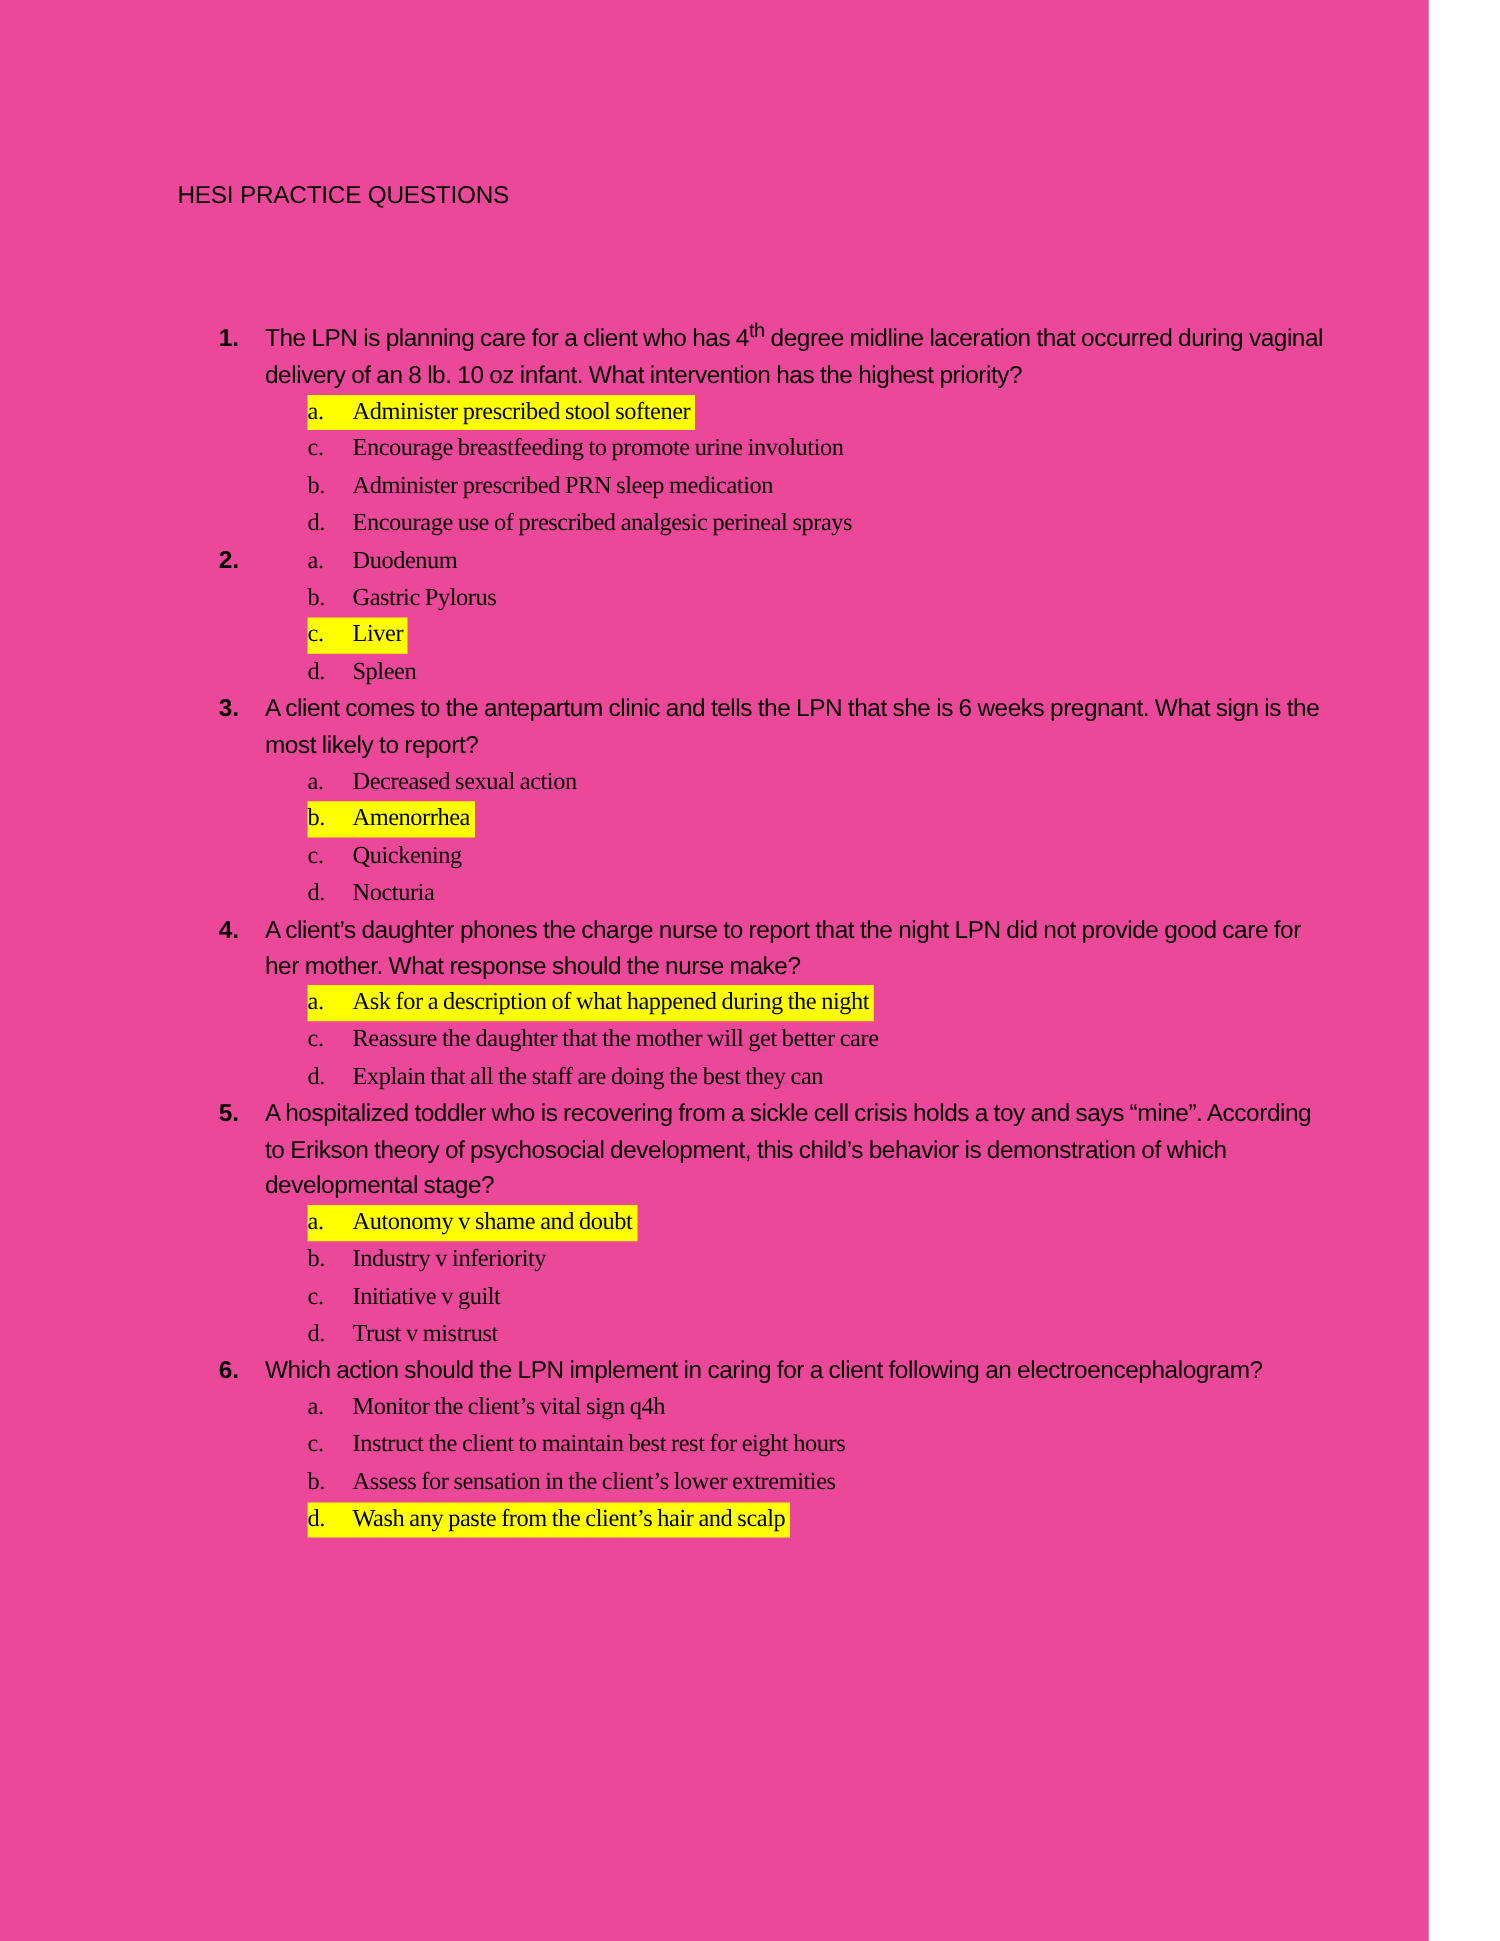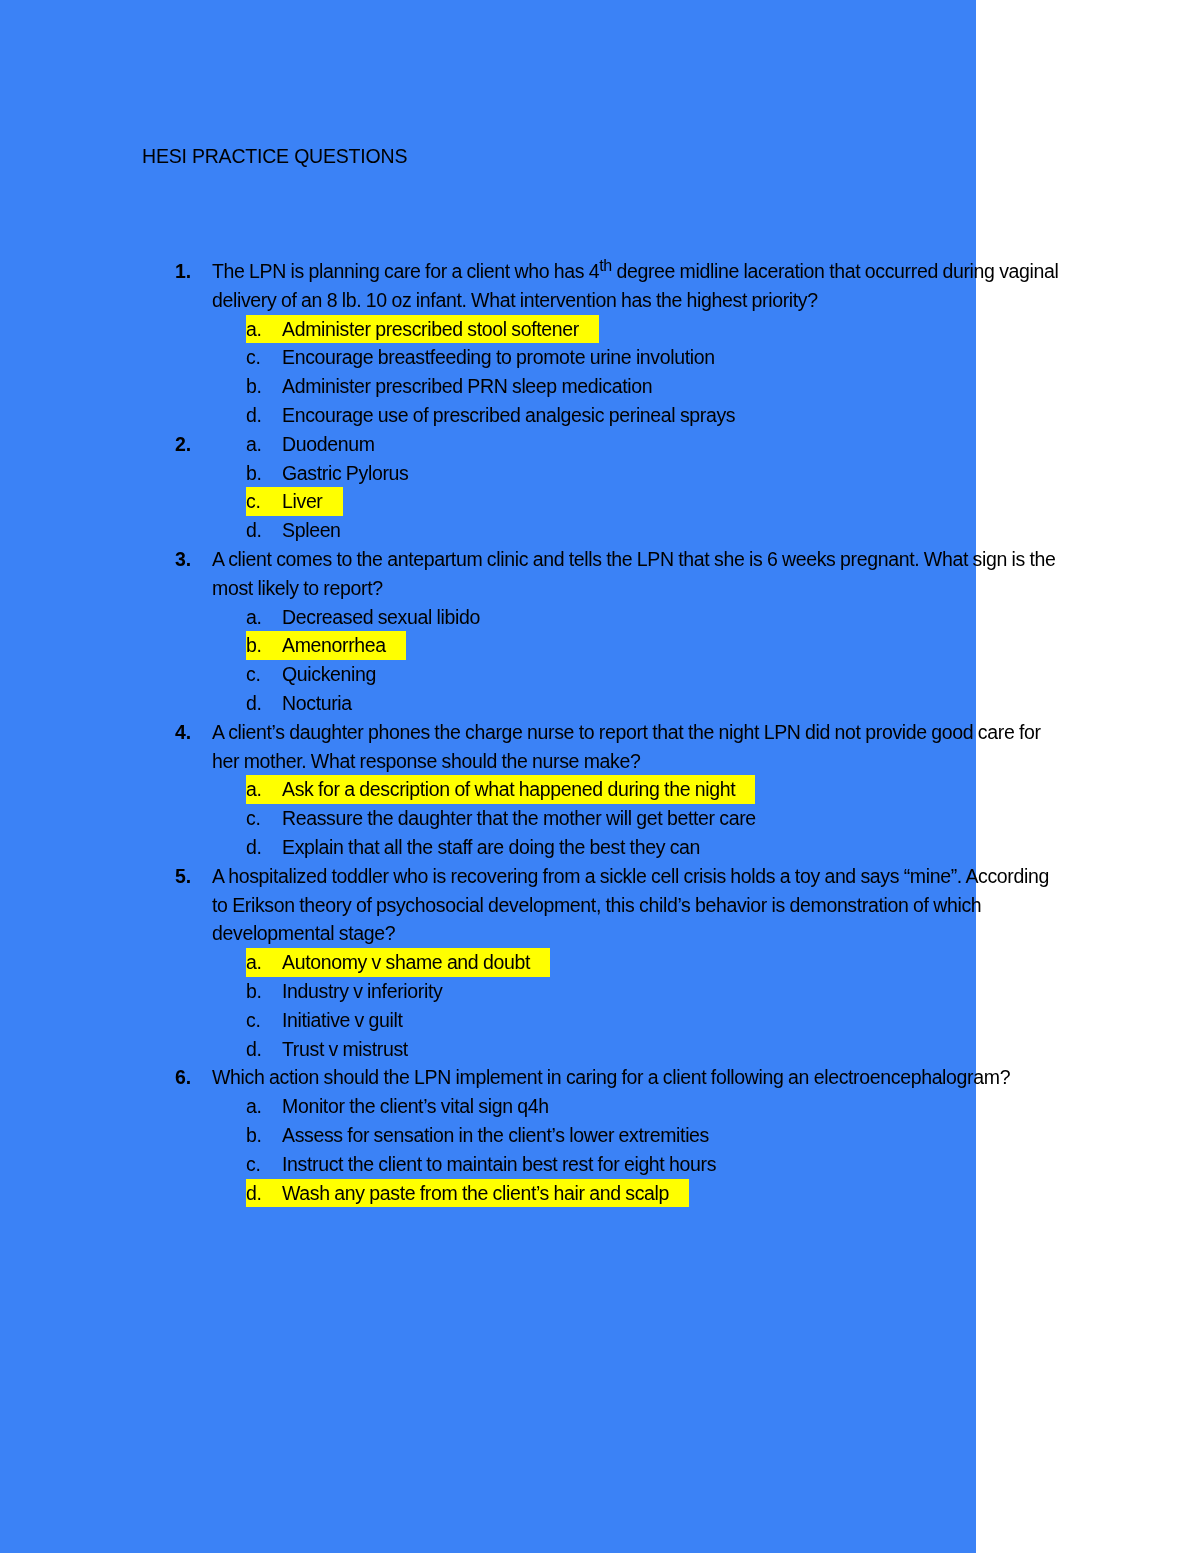--- a/index.html
+++ b/index.html
@@ -12,23 +12,23 @@
     height: 1553px;
     position: relative;
     font-family: "Liberation Sans", "DejaVu Sans", sans-serif;
     color: #000000;
     overflow: hidden;
   }
   .page {
     position: absolute;
     left: 0;
     top: 0;
-    width: 976px;
+    width: 1143px;
     height: 1553px;
-    background: #3b82f6;
+    background: #ec4899;
   }
   .doc-title {
     position: absolute;
     left: 142px;
     top: 145px;
     font-size: 19.5px;
     letter-spacing: -0.2px;
     white-space: nowrap;
   }
   .qlist {
@@ -70,21 +70,22 @@
   }
   .option {
     font-size: 19.5px;
     line-height: 28.8px;
     letter-spacing: -0.35px;
     word-spacing: -0.5px;
     white-space: nowrap;
   }
   .option .opt-inner {
     display: inline-block;
-    padding-right: 20px;
+    padding-right: 4px;
+    font-family: Liberation Serif, serif;
   }
   .option.correct .opt-inner {
     background: #ffff00;
   }
   .opt-letter {
     display: inline-block;
     width: 36px;
   }
 </style>
 </head>
@@ -114,21 +115,21 @@
         <li class="option"><span class="opt-inner"><span class="opt-letter">b.</span><span>Gastric Pylorus</span></span></li>
         <li class="option correct"><span class="opt-inner"><span class="opt-letter">c.</span><span>Liver</span></span></li>
         <li class="option"><span class="opt-inner"><span class="opt-letter">d.</span><span>Spleen</span></span></li>
       </ul>
     </li>
 
     <li class="question">
       <span class="q-num">3.</span>
       <div class="q-text">A client comes to the antepartum clinic and tells the LPN that she is 6 weeks pregnant. What sign is the most likely to report?</div>
       <ul class="options">
-        <li class="option"><span class="opt-inner"><span class="opt-letter">a.</span><span>Decreased sexual libido</span></span></li>
+        <li class="option"><span class="opt-inner"><span class="opt-letter">a.</span><span>Decreased sexual action</span></span></li>
         <li class="option correct"><span class="opt-inner"><span class="opt-letter">b.</span><span>Amenorrhea</span></span></li>
         <li class="option"><span class="opt-inner"><span class="opt-letter">c.</span><span>Quickening</span></span></li>
         <li class="option"><span class="opt-inner"><span class="opt-letter">d.</span><span>Nocturia</span></span></li>
       </ul>
     </li>
 
     <li class="question">
       <span class="q-num">4.</span>
       <div class="q-text">A client’s daughter phones the charge nurse to report that the night LPN did not provide good care for her mother. What response should the nurse make?</div>
       <ul class="options">
@@ -147,20 +148,20 @@
         <li class="option"><span class="opt-inner"><span class="opt-letter">c.</span><span>Initiative v guilt</span></span></li>
         <li class="option"><span class="opt-inner"><span class="opt-letter">d.</span><span>Trust v mistrust</span></span></li>
       </ul>
     </li>
 
     <li class="question">
       <span class="q-num">6.</span>
       <div class="q-text">Which action should the LPN implement in caring for a client following an electroencephalogram?</div>
       <ul class="options">
         <li class="option"><span class="opt-inner"><span class="opt-letter">a.</span><span>Monitor the client’s vital sign q4h</span></span></li>
+        <li class="option"><span class="opt-inner"><span class="opt-letter">c.</span><span>Instruct the client to maintain best rest for eight hours</span></span></li>
         <li class="option"><span class="opt-inner"><span class="opt-letter">b.</span><span>Assess for sensation in the client’s lower extremities</span></span></li>
-        <li class="option"><span class="opt-inner"><span class="opt-letter">c.</span><span>Instruct the client to maintain best rest for eight hours</span></span></li>
         <li class="option correct"><span class="opt-inner"><span class="opt-letter">d.</span><span>Wash any paste from the client’s hair and scalp</span></span></li>
       </ul>
     </li>
 
   </ol>
 </div>
 
 </body></html>

